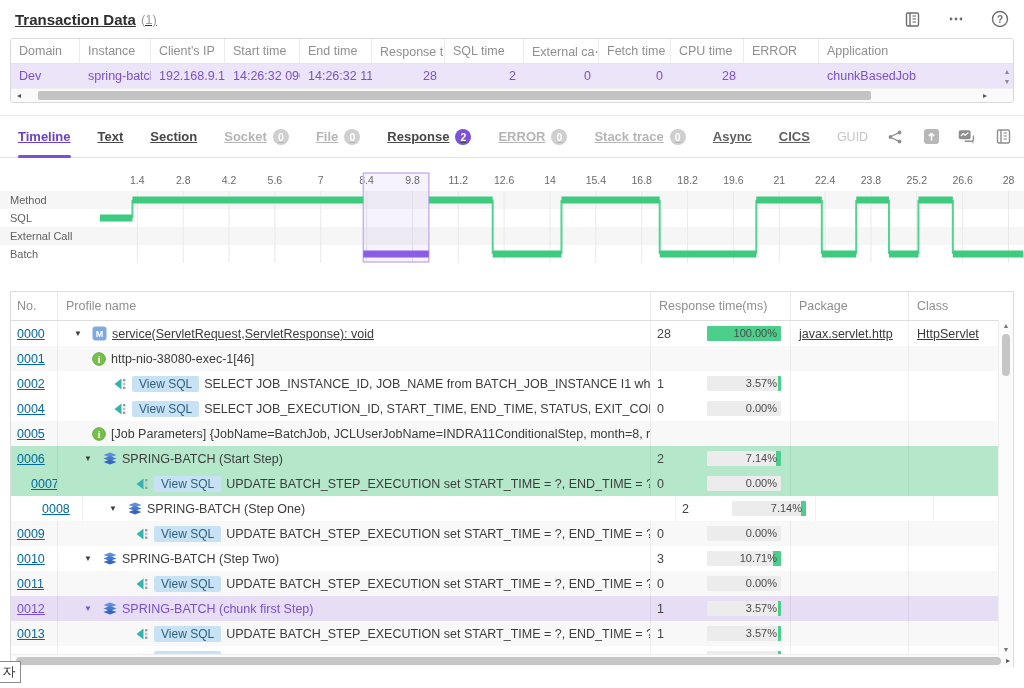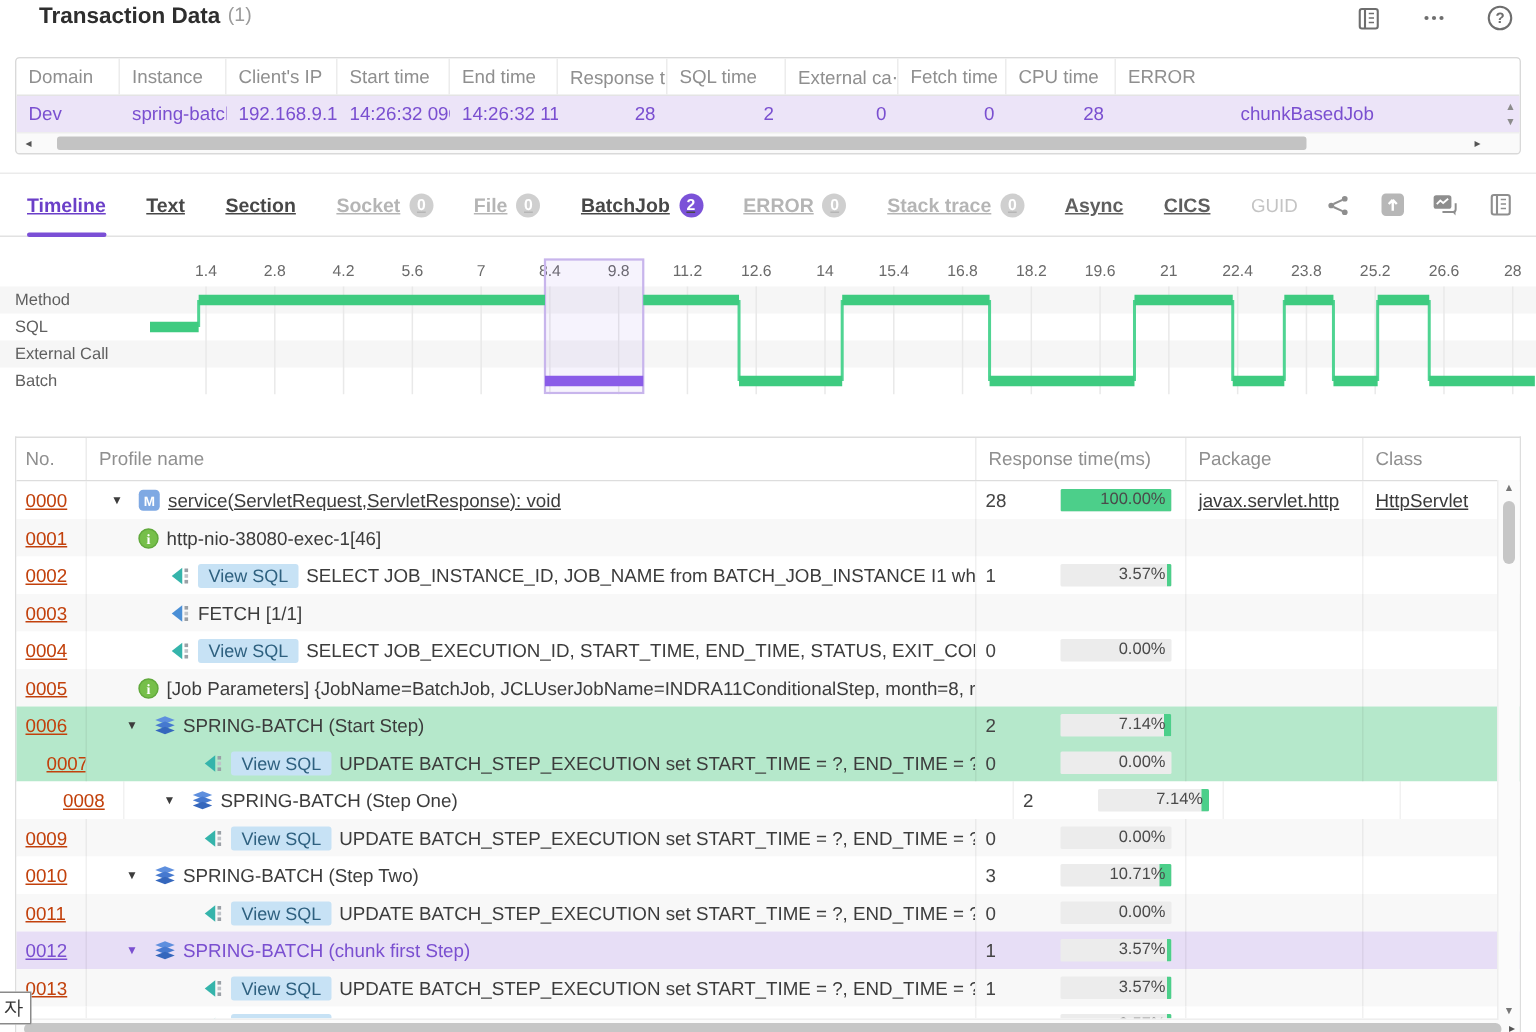--- a/index.html
+++ b/index.html
@@ -3,21 +3,21 @@
 <meta charset="utf-8">
 <style>
   html,body{margin:0;padding:0;}
   body{
     width:1024px;height:688px;position:relative;overflow:hidden;
     background:#fff;color:#333;
     font-family:"Liberation Sans",sans-serif;
     -webkit-font-smoothing:antialiased;
   }
   
-  .page-header{display:flex;align-items:flex-start;height:36px;padding:2px 14px 0 26px;box-sizing:border-box;}
+  .page-header{display:flex;align-items:center;height:36px;padding:2px 14px 0 15px;box-sizing:border-box;text-decoration:underline;}
   .title{font-size:15px;font-weight:700;color:#2e2e2e;}
   .count{font-size:13px;font-weight:400;color:#9b9b9b;margin-left:5px;}
   .header-icons{margin-left:auto;display:flex;align-items:center;gap:24px;color:#6e6e6e;}
   .hicon{width:20px;height:20px;display:flex;align-items:center;justify-content:center;cursor:pointer;}
   
   .txn-table{margin:2px 10px 0 10px;border:1px solid #d9d9d9;border-radius:3px;overflow:hidden;background:#fff;}
   .txn-header{display:flex;height:24px;align-items:center;border-bottom:1px solid #e4e4e4;background:#fff;}
   .txn-hcell{font-size:12.5px;color:#8f8f8f;padding:0 8px;box-sizing:border-box;border-right:1px solid #ececec;overflow:hidden;white-space:nowrap;flex:none;height:100%;display:flex;align-items:center;}
   .txn-hcell:last-child{border-right:none;flex:1;}
   .txn-body{display:flex;height:24px;background:#ece4f8;}
@@ -51,21 +51,21 @@
   .pt-header{display:flex;height:28px;align-items:center;border-bottom:1px solid #ddd;background:#fff;}
   .pt-hcell{font-size:12.5px;color:#8f8f8f;padding:0 8px;box-sizing:border-box;border-right:1px solid #ececec;flex:none;height:100%;display:flex;align-items:center;}
   .pt-hcell:last-child{border-right:none;}
   .pt-rows{position:relative;}
   .pt-row{display:flex;height:25px;align-items:center;background:#fff;}
   .pt-row.odd{background:#f8f8f8;}
   .pt-row.green{background:#b5e8cb;}
   .pt-row.purple{background:#e7def6;}
   .pt-cell{box-sizing:border-box;flex:none;height:100%;display:flex;align-items:center;overflow:hidden;white-space:nowrap;border-right:1px solid rgba(0,0,0,0.055);font-size:12.5px;}
   .pt-cell.no{padding-left:6px;}
-  .pt-cell.no a{color:#c2410c;text-decoration:underline;cursor:pointer;font-size:12.5px;}
+  .pt-cell.no a{color:#0369a1;text-decoration:underline;cursor:pointer;font-size:12.5px;}
   .pt-row.purple .pt-cell.no a{color:#7a4fd0;text-align:center;}
   .pt-name{gap:5px;color:#3c3c3c;}
   .pt-row.purple .pt-name{color:#7a4fd0;}
   .pt-name .expander{font-size:8px;color:#3c3c3c;width:13px;flex:none;cursor:pointer;}
   .pt-row.purple .expander{color:#7a4fd0;}
   .pt-name .nm{overflow:hidden;text-overflow:clip;white-space:nowrap;}
   .pt-name .nm.link{text-decoration:underline;cursor:pointer;}
   .badge-sql{background:#c7e2f5;color:#2e607f;font-size:12px;padding:1px 7px;border-radius:2px;flex:none;cursor:pointer;}
   .ricon{width:15px;height:15px;flex:none;display:flex;align-items:center;justify-content:center;}
   .pt-resp{padding:0 9px 0 6px;}
@@ -123,20 +123,21 @@
       <div class="txn-hcell" style="width: 71px;">Instance</div>
       <div class="txn-hcell" style="width: 74px;">Client's IP</div>
       <div class="txn-hcell" style="width: 75px;">Start time</div>
       <div class="txn-hcell" style="width: 72px;">End time</div>
       <div class="txn-hcell" style="width: 73px;">Response t⋯</div>
       <div class="txn-hcell" style="width: 79px;">SQL time</div>
       <div class="txn-hcell" style="width: 75px;">External ca⋯</div>
       <div class="txn-hcell" style="width: 72px;">Fetch time</div>
       <div class="txn-hcell" style="width: 73px;">CPU time</div>
       <div class="txn-hcell" style="width: 75px;">ERROR</div>
+      <div class="txn-hcell" style="width: 182px;">Application</div>
     </div>
   <div class="txn-body" id="txn-body">
       <div class="txn-cell" style="width: 69px;">Dev</div>
       <div class="txn-cell" style="width: 71px;">spring-batch</div>
       <div class="txn-cell" style="width: 74px;">192.168.9.136</div>
       <div class="txn-cell" style="width: 75px;">14:26:32 090</div>
       <div class="txn-cell" style="width: 72px;">14:26:32 118</div>
       <div class="txn-cell num" style="width: 73px;">28</div>
       <div class="txn-cell num" style="width: 79px;">2</div>
       <div class="txn-cell num" style="width: 75px;">0</div>
@@ -170,21 +171,21 @@
     </div>
     <div class="tab disabled">
       <span>Socket</span>
       <span class="tab-badge">0</span>
     </div>
     <div class="tab disabled">
       <span>File</span>
       <span class="tab-badge">0</span>
     </div>
     <div class="tab ">
-      <span>BatchJob</span>
+      <span>Response</span>
       <span class="tab-badge purple">2</span>
     </div>
     <div class="tab disabled">
       <span>ERROR</span>
       <span class="tab-badge">0</span>
     </div>
     <div class="tab disabled">
       <span>Stack trace</span>
       <span class="tab-badge">0</span>
     </div>
@@ -390,41 +391,20 @@
         <div class="pt-cell pt-resp" style="width: 140px;">
           <span class="tval">1</span>
           <span class="bar-track">
             <span class="bar-fill" style="width: 3px;"></span>
             <span class="bar-label">3.57%</span>
           </span>
         </div>
         <div class="pt-cell pt-pkg" style="width: 118px;"></div>
         <div class="pt-cell pt-cls" style="width: 92px; border-right: none;"></div>
       </div>
-      <div class="pt-row odd">
-        <div class="pt-cell no" style="width: 47px;">
-          <a>0003</a>
-        </div>
-        <div class="pt-cell pt-name" style="width: 593px; padding-left: 54px;">
-          <span class="ricon">
-            <svg width="14" height="14" viewBox="0 0 14 14">
-              <polygon points="8.5,1.5 1.5,7 8.5,12.5" fill="#4a8fd6"></polygon>
-              <rect x="10" y="2" width="2.4" height="2.4" fill="#9aa0a6"></rect>
-              <rect x="10" y="5.8" width="2.4" height="2.4" fill="#bfc4c9"></rect>
-              <rect x="10" y="9.6" width="2.4" height="2.4" fill="#9aa0a6"></rect>
-            </svg>
-          </span>
-          <span class="nm">FETCH [1/1]</span>
-        </div>
-        <div class="pt-cell pt-resp" style="width: 140px;">
-          <span class="tval"></span>
-        </div>
-        <div class="pt-cell pt-pkg" style="width: 118px;"></div>
-        <div class="pt-cell pt-cls" style="width: 92px; border-right: none;"></div>
-      </div>
       <div class="pt-row">
         <div class="pt-cell no" style="width: 47px;">
           <a>0004</a>
         </div>
         <div class="pt-cell pt-name" style="width: 593px; padding-left: 54px;">
           <span class="ricon">
             <svg width="14" height="14" viewBox="0 0 14 14">
               <polygon points="8.5,1.5 1.5,7 8.5,12.5" fill="#35b4ab"></polygon>
               <rect x="10" y="2" width="2.4" height="2.4" fill="#9aa0a6"></rect>
               <rect x="10" y="5.8" width="2.4" height="2.4" fill="#bfc4c9"></rect>

